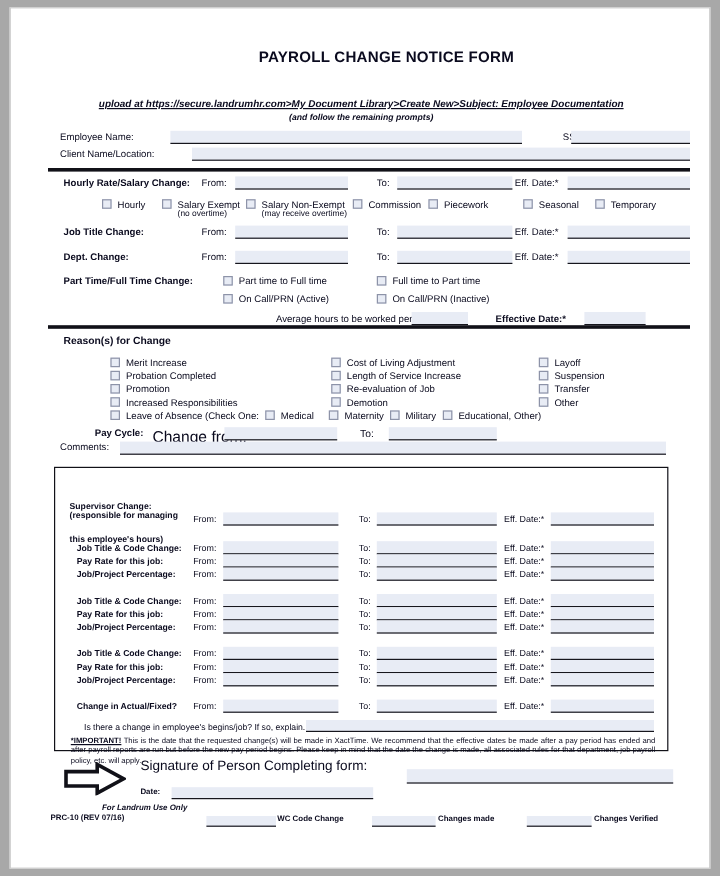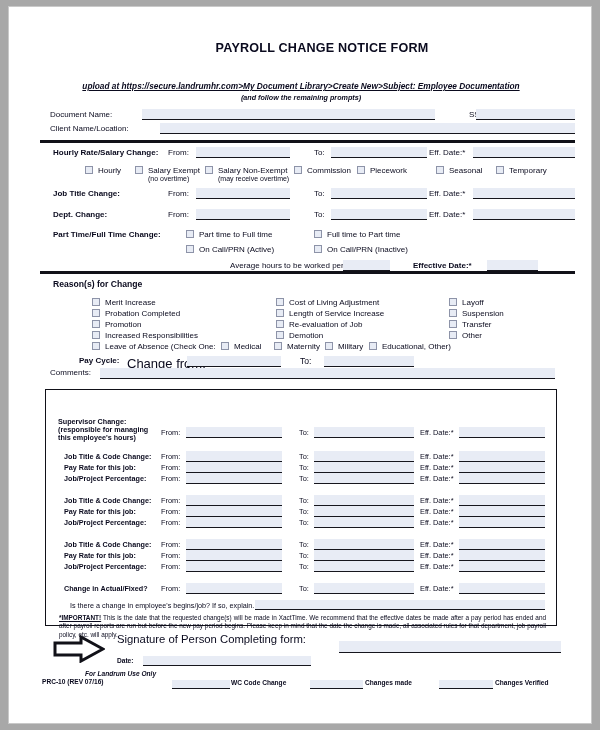--- a/index.html
+++ b/index.html
@@ -90,21 +90,21 @@
 </head>
 <body>
 
 <div class="page">
  <div class="inner">
 
   <div class="doc-title">PAYROLL CHANGE NOTICE FORM</div>
   <div class="upload-line">upload at https://secure.landrumhr.com&gt;My Document Library&gt;Create New&gt;Subject: Employee Documentation</div>
   <div class="upload-sub">(and follow the remaining prompts)</div>
 
-  <div class="lbl" style="left:41px; top:103px;">Document Name:</div>
+  <div class="lbl" style="left:41px; top:103px;">Employee Name:</div>
   <div class="fld" style="left:133px; top:102px; width:293px;"></div>
   <div class="lbl" style="left:460px; top:103px;">SSN:</div>
   <div class="fld" style="left:467px; top:102px; width:99px;"></div>
 
   <div class="lbl" style="left:41px; top:117px;">Client Name/Location:</div>
   <div class="fld" style="left:151px; top:116px; width:415px;"></div>
 
   <div class="hr-thick" style="left:31px; top:133px; width:535px;"></div>
 
   <div class="lbl b" style="left:44px; top:141px;">Hourly Rate/Salary Change:</div>
@@ -219,21 +219,21 @@
   <div class="lbl" style="left:291px; top:349px; font-size:8.6px;">To:</div>
   <div class="fld thin" style="left:315px; top:349px; width:90px;"></div>
 
   <div class="lbl" style="left:41px; top:361px;">Comments:</div>
   <div class="fld thin" style="left:91px; top:361px; width:455px;"></div>
 
   <div class="appbox">
 
     <div class="lbl b" style="left:12px; top:27px; font-size:7.2px;">Supervisor Change:</div>
     <div class="lbl b" style="left:12px; top:35px; font-size:7.2px;">(responsible for managing</div>
-    <div class="lbl b" style="left:12px; top:43px; font-size:7.2px;">this employee's hours)</div>
+    <div class="lbl b" style="left:12px; top:55px; font-size:7.2px;">this employee's hours)</div>
 
     <div class="lbl" style="left:115px; top:38px; font-size:7.4px;">From:</div>
     <div class="fld" style="left:140px; top:37px; width:96px;"></div>
     <div class="lbl" style="left:253px; top:38px; font-size:7.4px;">To:</div>
     <div class="fld" style="left:268px; top:37px; width:100px;"></div>
     <div class="lbl" style="left:374px; top:38px; font-size:7.4px;">Eff. Date:*</div>
     <div class="fld" style="left:413px; top:37px; width:86px;"></div>
 
     <div class="lbl b" style="left:18px; top:62px; font-size:7.2px;">Job Title &amp; Code Change:</div>
     <div class="lbl" style="left:115px; top:62px; font-size:7.4px;">From:</div>

